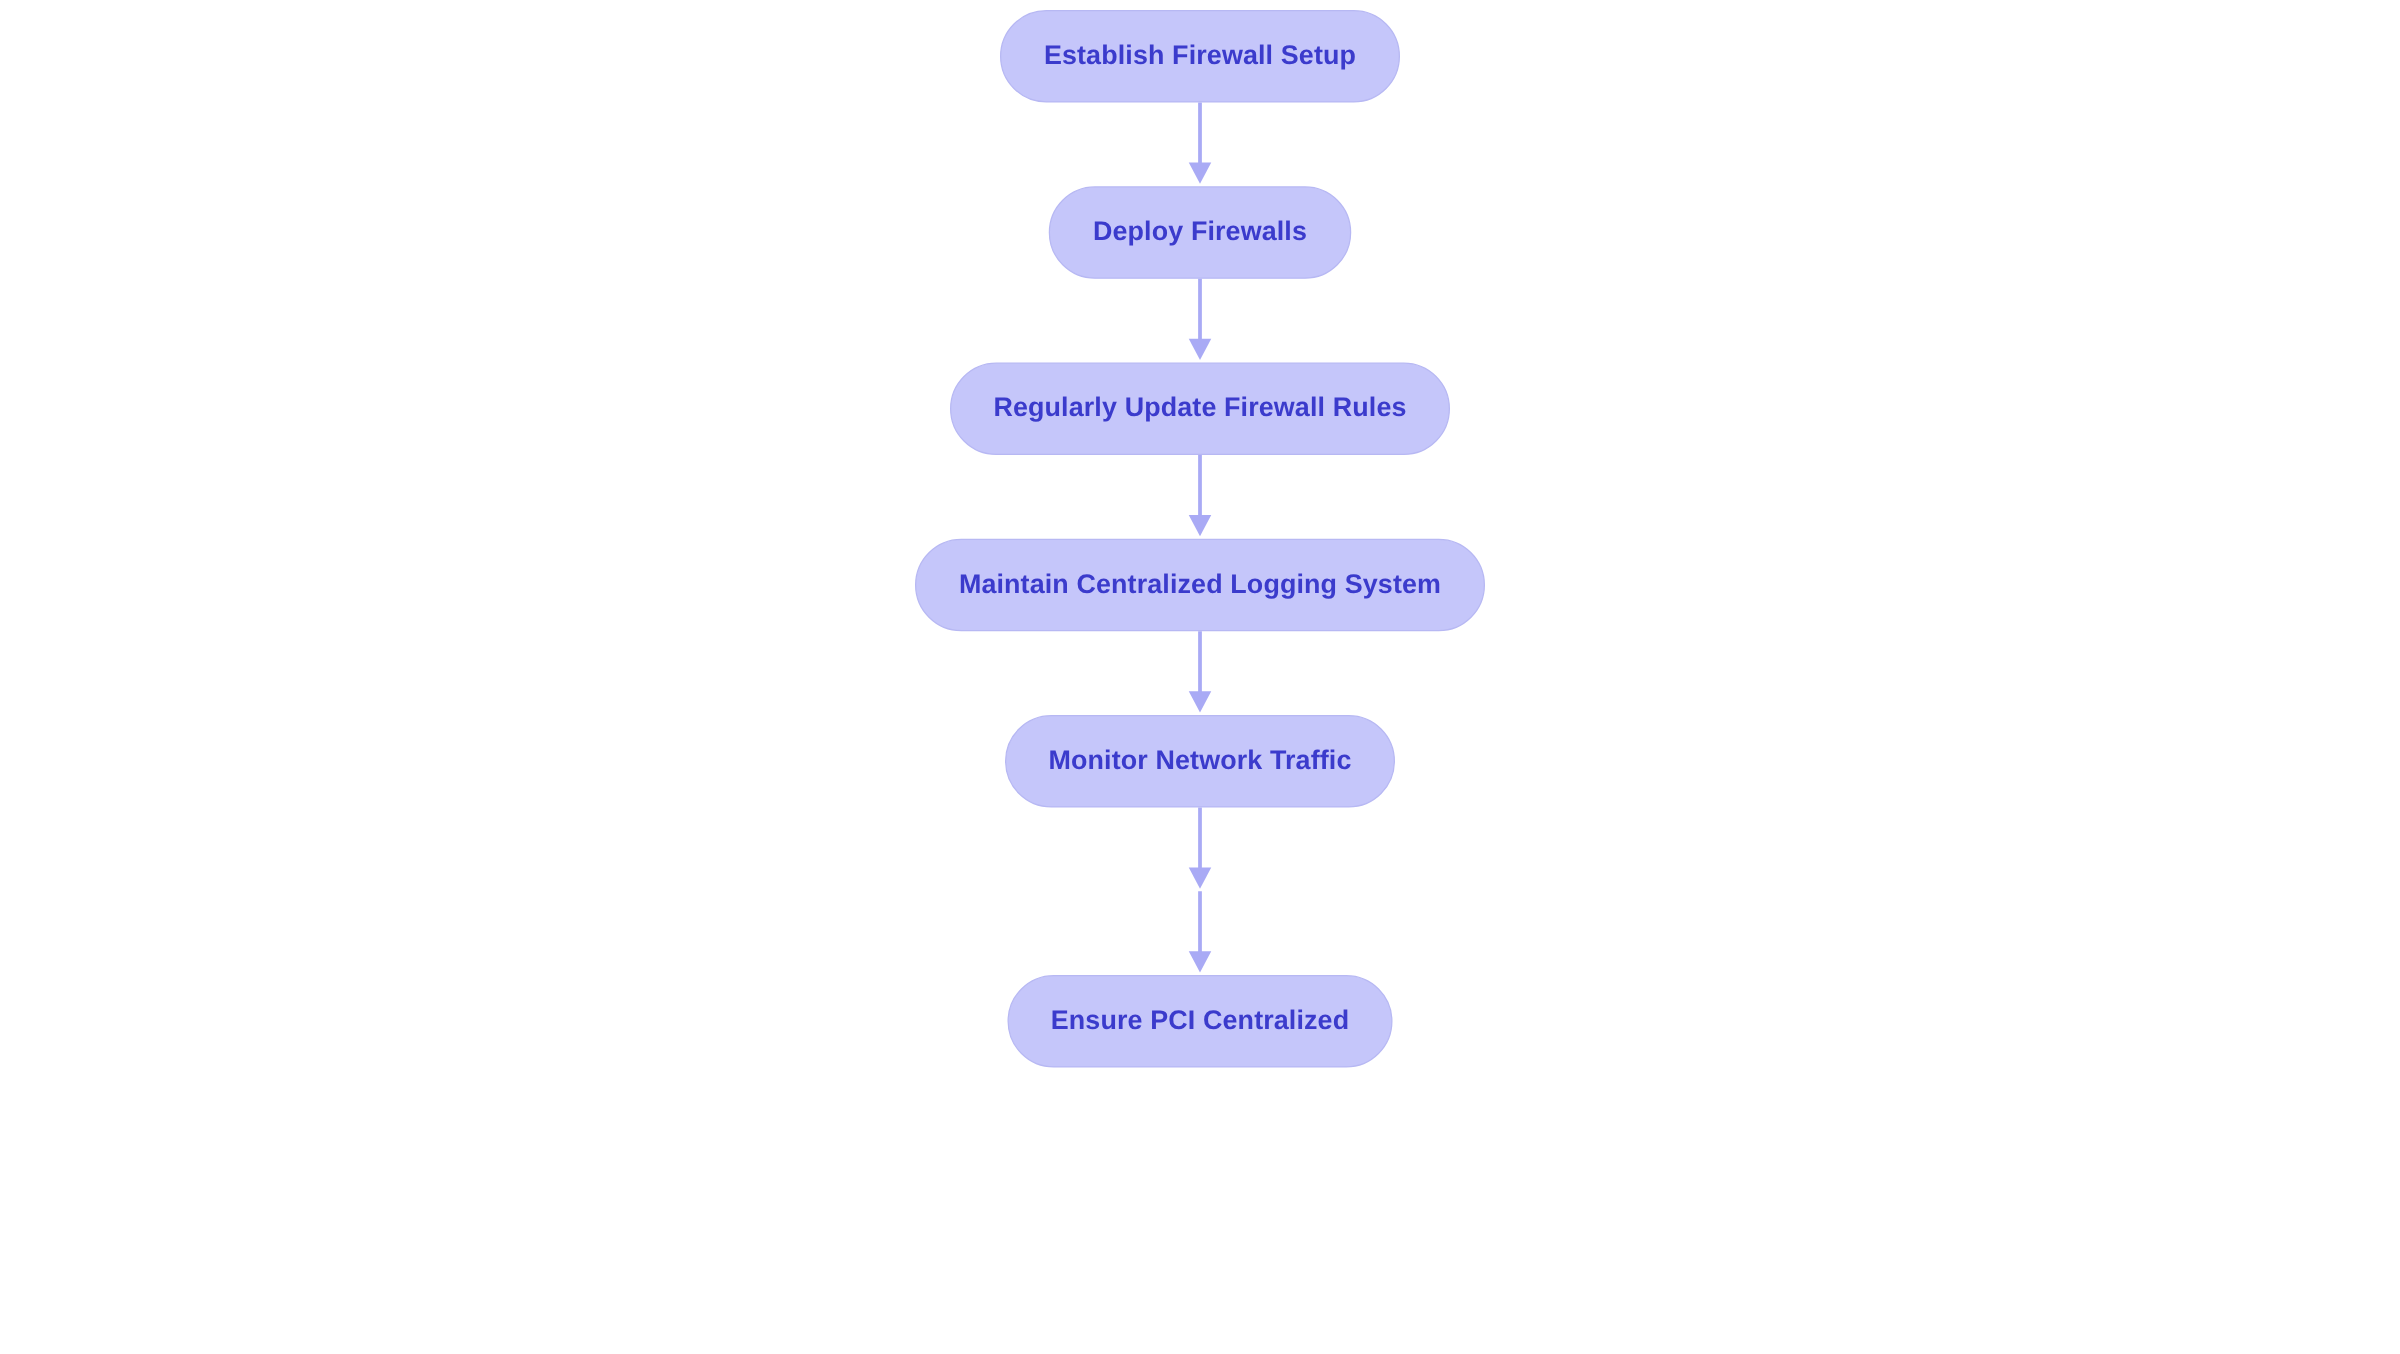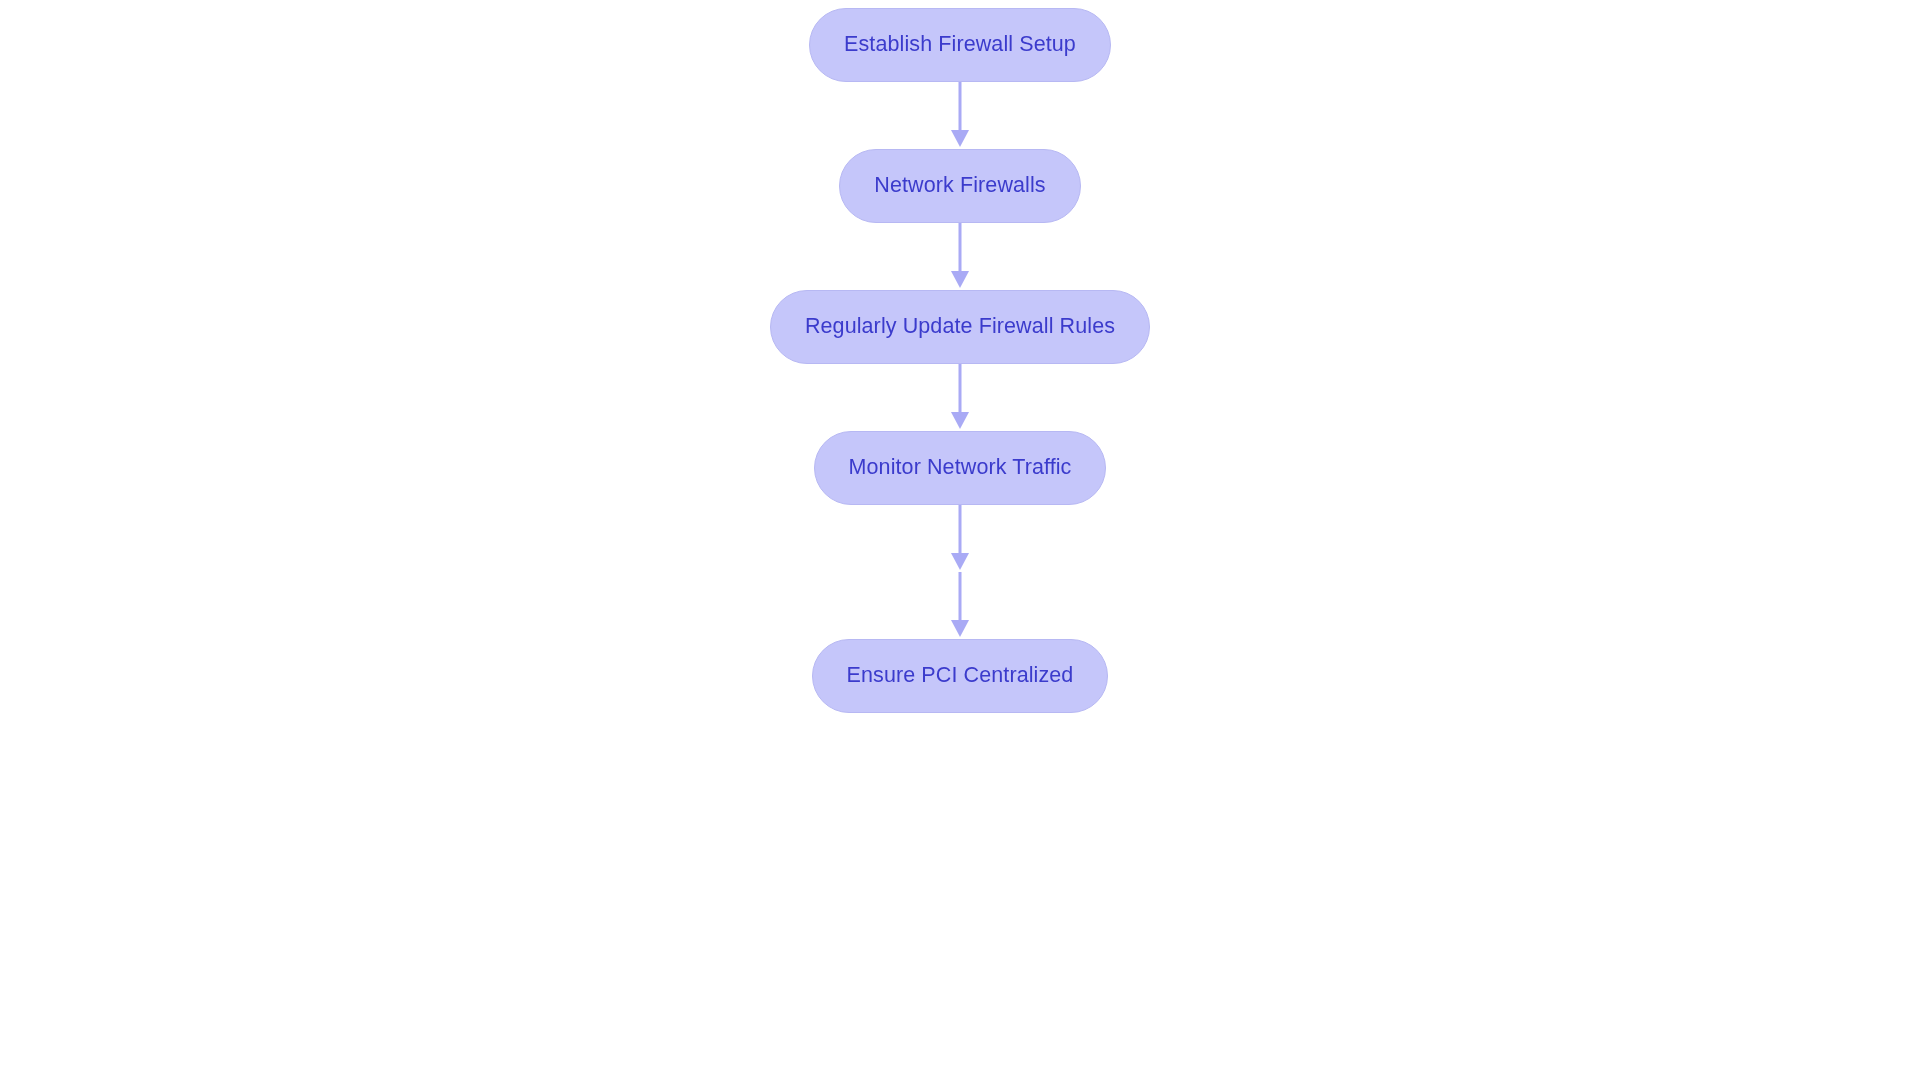--- a/index.html
+++ b/index.html
@@ -44,21 +44,21 @@
     height: 74px;
     padding: 0 34px;
     display: flex;
     align-items: center;
     justify-content: center;
     background: #c5c6fa;
     border: 1.3px solid #b7b8f3;
     border-radius: 999px;
     color: #3b3bcc;
     font-size: 21.5px;
-    font-weight: 400;
+    font-weight: 700;
     letter-spacing: 0.1px;
     white-space: nowrap;
     line-height: 1;
   }
 
   
   .connector {
     width: 24px;
     height: 67px;
     position: relative;
@@ -95,39 +95,48 @@
         <span>Establish Firewall Setup</span>
       </div>
       <div class="connector">
         <div class="stem"></div>
         <div class="head"></div>
       </div>
     </div>
 
     <div class="flow-step">
       <div class="node">
-        <span>Network Firewalls</span>
+        <span>Deploy Firewalls</span>
       </div>
       <div class="connector">
         <div class="stem"></div>
         <div class="head"></div>
       </div>
     </div>
 
 
     <div class="flow-step">
       <div class="node">
         <span>Regularly Update Firewall Rules</span>
       </div>
       <div class="connector">
         <div class="stem"></div>
         <div class="head"></div>
       </div>
     </div>
 
+    <div class="flow-step">
+      <div class="node">
+        <span>Maintain Centralized Logging System</span>
+      </div>
+      <div class="connector">
+        <div class="stem"></div>
+        <div class="head"></div>
+      </div>
+    </div>
 
     <div class="flow-step">
       <div class="node">
         <span>Monitor Network Traffic</span>
       </div>
       <div class="connector">
         <div class="stem"></div>
         <div class="head"></div>
       </div>
     </div>

